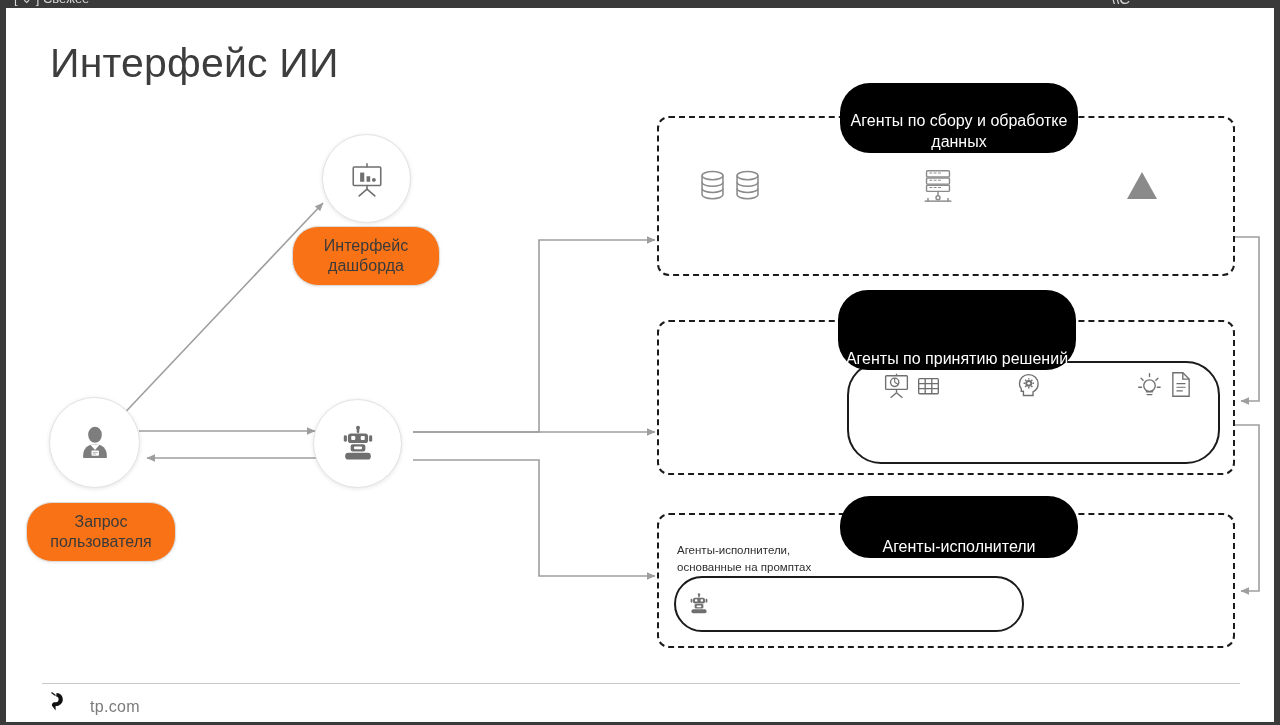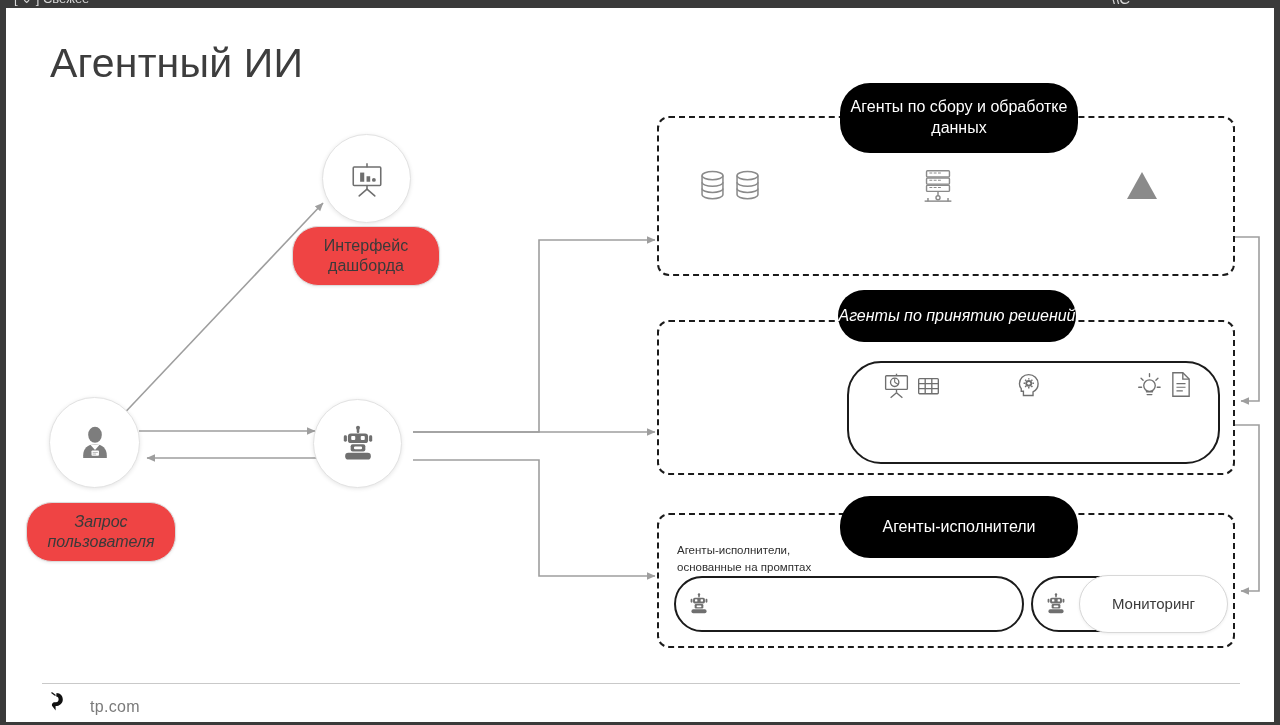--- a/index.html
+++ b/index.html
@@ -89,41 +89,41 @@
     border: 1px solid #e2e2e2;
     box-shadow: 0 1px 4px rgba(0,0,0,.10);
     display: flex;
     align-items: center;
     justify-content: center;
   }
 
   
   .pill {
     position: absolute;
-    background: #ef4444;
+    background: #f97316;
     border: 1px solid #dcdcdc;
     border-radius: 26px;
     box-shadow: 0 1px 3px rgba(0,0,0,.08);
     display: flex;
     align-items: center;
     justify-content: center;
     text-align: center;
     color: #3a3a3a;
     line-height: 1.22;
     padding: 21px 8px;
   }
 
   
   .section-tag {
     position: absolute;
     background: #000000;
     color: #ffffff;
     border-radius: 30px;
     display: flex;
-    align-items: center;
+    align-items: flex-end;
     justify-content: center;
     text-align: center;
     font-size: 16px;
     line-height: 1.3;
     z-index: 6;
   }
 
   
   .dash-box {
     position: absolute;
@@ -199,21 +199,21 @@
 
 <div id="stage">
 
   <div class="topbar">
     <span class="topbar-text">[ ⌄ ]  Свежее</span>
     <span class="topbar-right">\\C</span>
   </div>
 
   <div class="slide">
 
-    <div class="slide-title">Агентный ИИ</div>
+    <div class="slide-title">Интерфейс ИИ</div>
 
     <svg class="wires" viewBox="0 0 1268 714" width="1268" height="714">
       <defs>
         <marker id="ah" markerWidth="9" markerHeight="9" refX="8" refY="4.5" orient="auto" markerUnits="userSpaceOnUse">
           <path d="M0,0.8 L8.5,4.5 L0,8.2 Z" fill="#9e9e9e"></path>
         </marker>
         <marker id="ahs" markerWidth="8" markerHeight="8" refX="7" refY="4" orient="auto" markerUnits="userSpaceOnUse">
           <path d="M0,0.7 L7.5,4 L0,7.3 Z" fill="#9e9e9e"></path>
         </marker>
       </defs>
@@ -266,21 +266,21 @@
             <path d="M24 25.5 c-8.5 0 -13.5 5.2 -13.5 12.5 v3 h27 v-3 c0 -7.3 -5 -12.5 -13.5 -12.5 z"></path>
           </g>
           <path d="M18.5 25.8 L24 32 L29.5 25.8 Z" fill="#ffffff"></path>
           <rect x="20" y="32.5" width="8.5" height="6" rx="1" fill="#ffffff"></rect>
           <rect x="21.3" y="34.2" width="5.9" height="1.1" fill="#b5b5b5"></rect>
           <rect x="21.3" y="36.1" width="4" height="1.1" fill="#b5b5b5"></rect>
         </svg>
       </span>
     </div>
     <div class="pill" style="left:20px; top:494px; width:150px; height:60px; font-size:16px;">
-      <span style="white-space:pre-line;font-style:italic;">Запрос
+      <span style="white-space:pre-line;">Запрос
 пользователя</span>
     </div>
 
     <div class="circle-node" style="left:307px; top:391px; width:89px; height:89px;">
       <span>
         <svg width="44" height="44" viewBox="0 0 48 48" fill="#6f6f6f">
           <rect x="22.6" y="7" width="2.8" height="5" rx="1.2"></rect>
           <circle cx="24" cy="6.3" r="2.2"></circle>
           <rect x="13" y="12.5" width="22" height="10.5" rx="3.2"></rect>
           <rect x="16.6" y="15.2" width="4.4" height="4.4" rx="1" fill="#ffffff"></rect>
@@ -343,21 +343,21 @@
     </div>
     <div class="pill" style="left:864px; top:200px; width:144px; height:50px; font-size:16px;">
       <span>SFTP-агент</span>
     </div>
     <div class="pill" style="left:1063px; top:200px; width:144px; height:50px; font-size:16px;">
       <span>API-агент</span>
     </div>
 
     <div class="dash-box" style="left:651px; top:312px; width:578px; height:155px;"></div>
 
-    <div class="section-tag" style="left:832px; top:282px; width:238px; height:52px;font-style:italic;">
+    <div class="section-tag" style="left:832px; top:282px; width:238px; height:80px;">
       <span>Агенты по принятию решений</span>
     </div>
 
     <div class="pill" style="left:666px; top:346px; width:125px; height:52px; font-size:16px;">
       <span>База знаний</span>
     </div>
 
     <div class="pill" style="left:677px; top:418px; width:113px; height:48px; font-size:10.5px;">
       <span style="white-space:pre-line;">Генерация,
 дополненная
@@ -438,39 +438,20 @@
           <rect x="27" y="15.2" width="4.4" height="4.4" rx="1" fill="#ffffff"></rect>
           <rect x="8.5" y="14.5" width="3.4" height="7" rx="1.5"></rect>
           <rect x="36.1" y="14.5" width="3.4" height="7" rx="1.5"></rect>
           <rect x="16" y="24.2" width="16" height="8" rx="2.2"></rect>
           <rect x="19.6" y="26.6" width="8.8" height="3.2" rx="1.2" fill="#ffffff"></rect>
           <rect x="10" y="33.6" width="28" height="7.4" rx="3.4"></rect>
         </svg>
       </span>
     </div>
 
-    <div class="exec-capsule" style="left:1025px; top:568px; width:196px; height:56px;">
-      <span class="exec-icon">
-        <svg width="26" height="26" viewBox="0 0 48 48" fill="#6f6f6f">
-          <rect x="22.6" y="7" width="2.8" height="5" rx="1.2"></rect>
-          <circle cx="24" cy="6.3" r="2.2"></circle>
-          <rect x="13" y="12.5" width="22" height="10.5" rx="3.2"></rect>
-          <rect x="16.6" y="15.2" width="4.4" height="4.4" rx="1" fill="#ffffff"></rect>
-          <rect x="27" y="15.2" width="4.4" height="4.4" rx="1" fill="#ffffff"></rect>
-          <rect x="8.5" y="14.5" width="3.4" height="7" rx="1.5"></rect>
-          <rect x="36.1" y="14.5" width="3.4" height="7" rx="1.5"></rect>
-          <rect x="16" y="24.2" width="16" height="8" rx="2.2"></rect>
-          <rect x="19.6" y="26.6" width="8.8" height="3.2" rx="1.2" fill="#ffffff"></rect>
-          <rect x="10" y="33.6" width="28" height="7.4" rx="3.4"></rect>
-        </svg>
-      </span>
-      <span class="exec-pill">
-        <span>Мониторинг</span>
-      </span>
-    </div>
 
     <div class="footer-rule"></div>
     <span class="footer-logo">
       <svg width="20" height="22" viewBox="0 0 20 22">
         <path d="M5.5 2.5 L9.5 5.5" stroke="#111" stroke-width="1.3" fill="none"></path>
         <path d="M10.5 3 C14.6 3 16.8 6 16.8 9.4 C16.8 13.4 13.4 16 9.6 16 L9.6 20.5 L6.6 16.6 C5 14.7 6.4 12.2 8.6 12.2 L10 12.2 C11.6 12.2 12.6 11 12.6 9.4 C12.6 7.6 11.6 6.6 10.2 6.6 Z" fill="#111"></path>
       </svg>
     </span>
     <span class="footer-text">tp.com</span>
 

